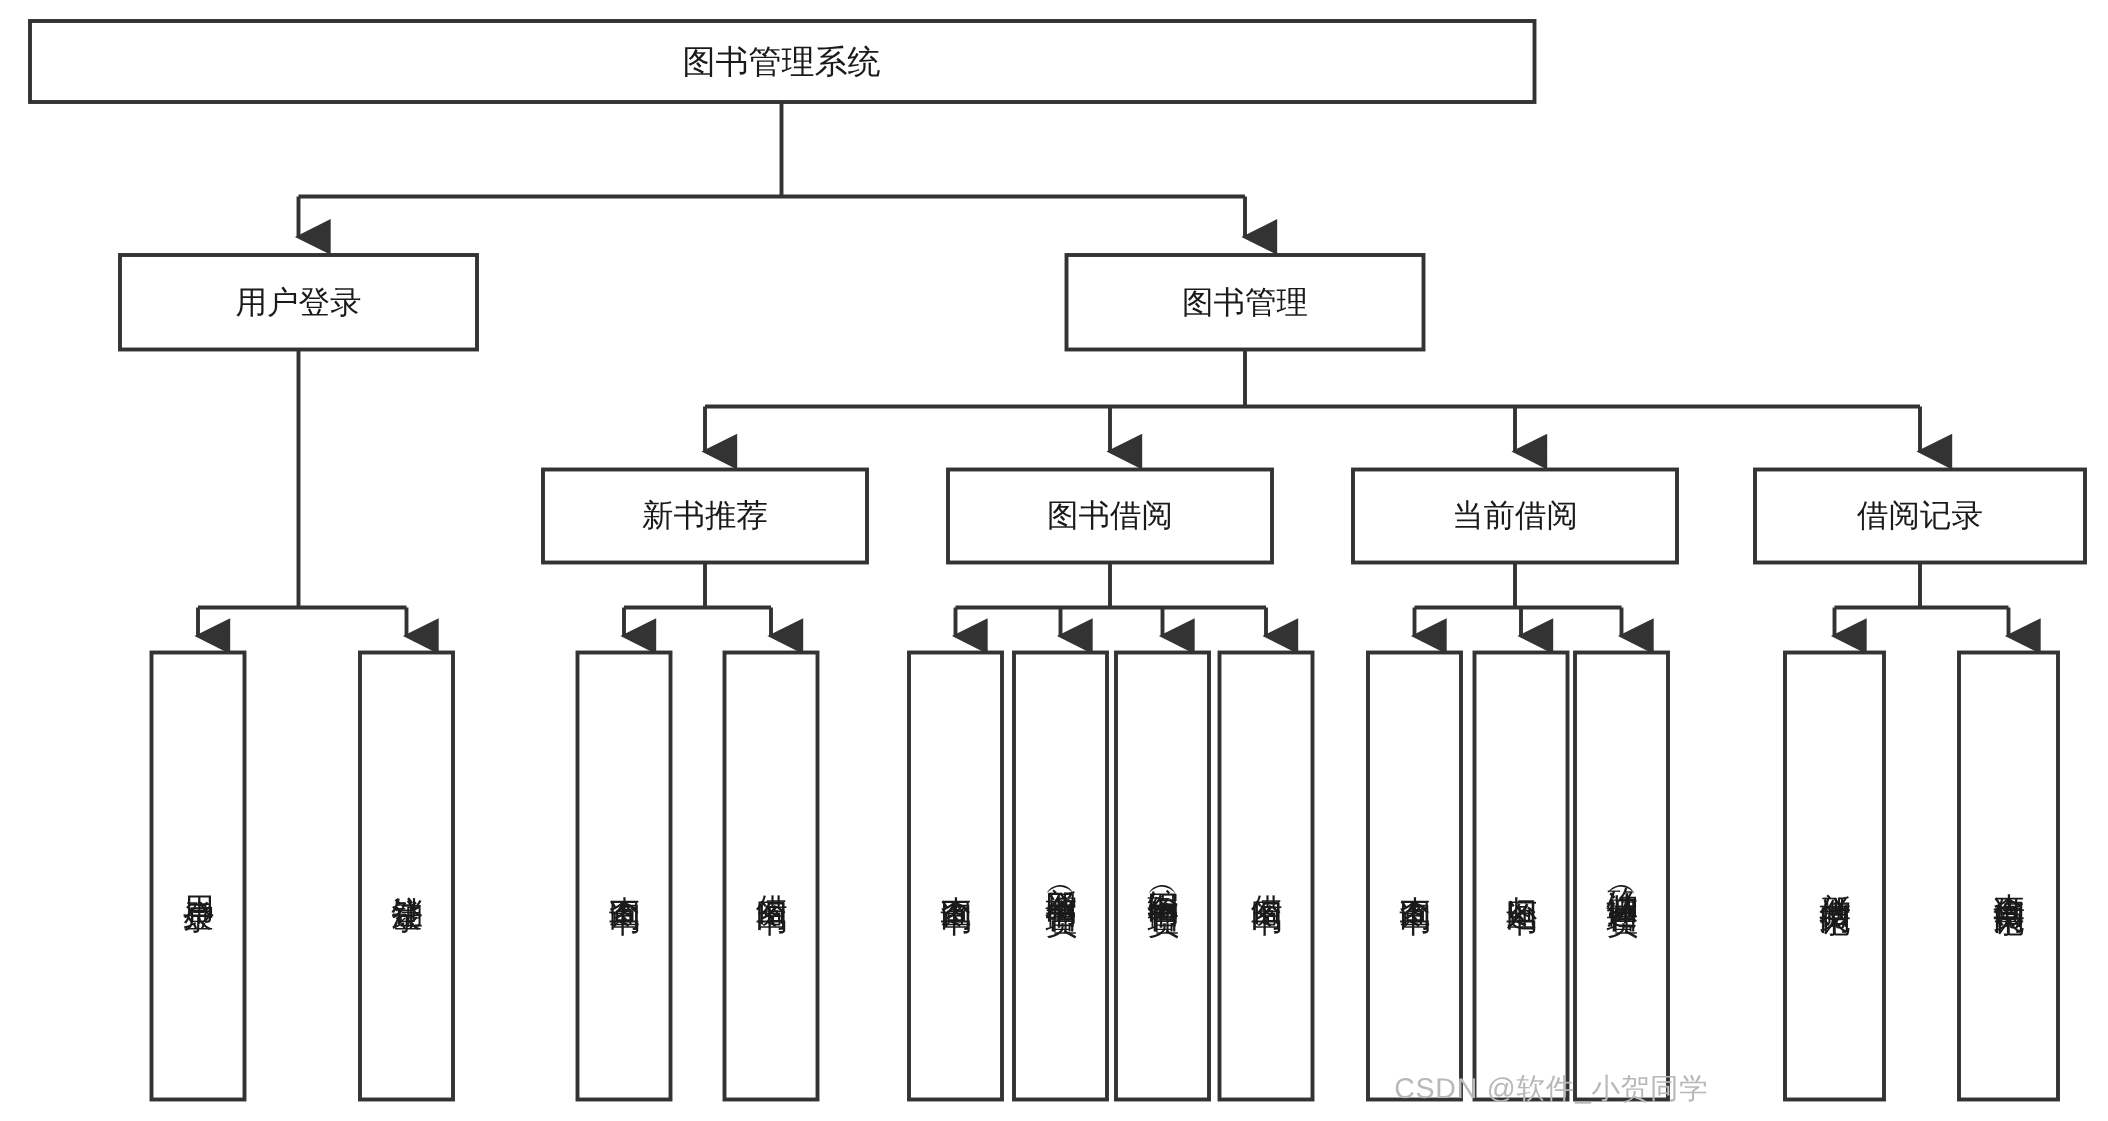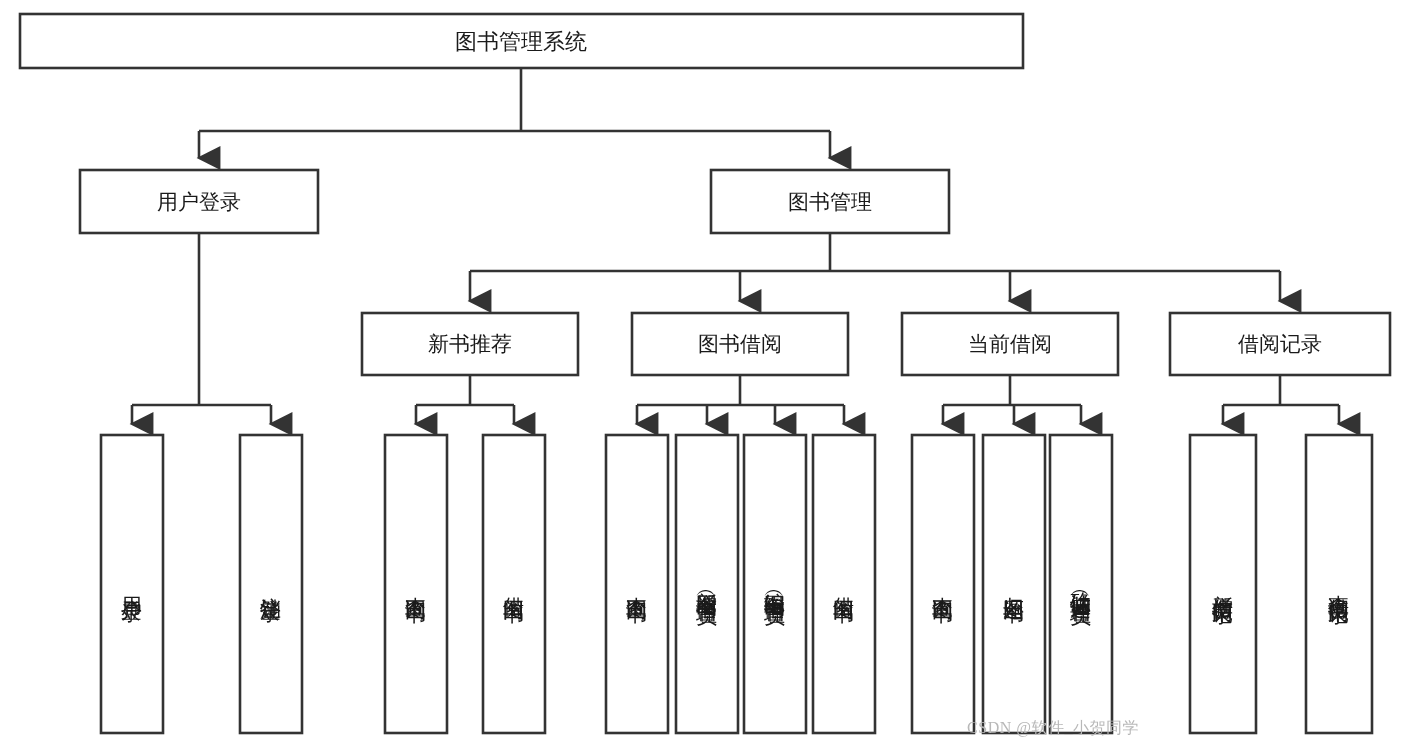--- a/index.html
+++ b/index.html
@@ -65,22 +65,22 @@
     font-size: 21px;
     color: #1a1a1a;
     letter-spacing: 2px;
     line-height: 1;
     white-space: nowrap;
   }
   .watermark {
     position: absolute;
     right: 10px;
     bottom: 8px;
-    font-family: Liberation Serif, serif;
-    font-size: 16px;
+    font-family: Liberation Sans, sans-serif;
+    font-size: 19px;
     color: #b8b8b8;
     letter-spacing: 0.5px;
     user-select: none;
     margin-top: 22px;
   }
 </style>
 </head>
 <body>
 
 <div id="diagram-root">

